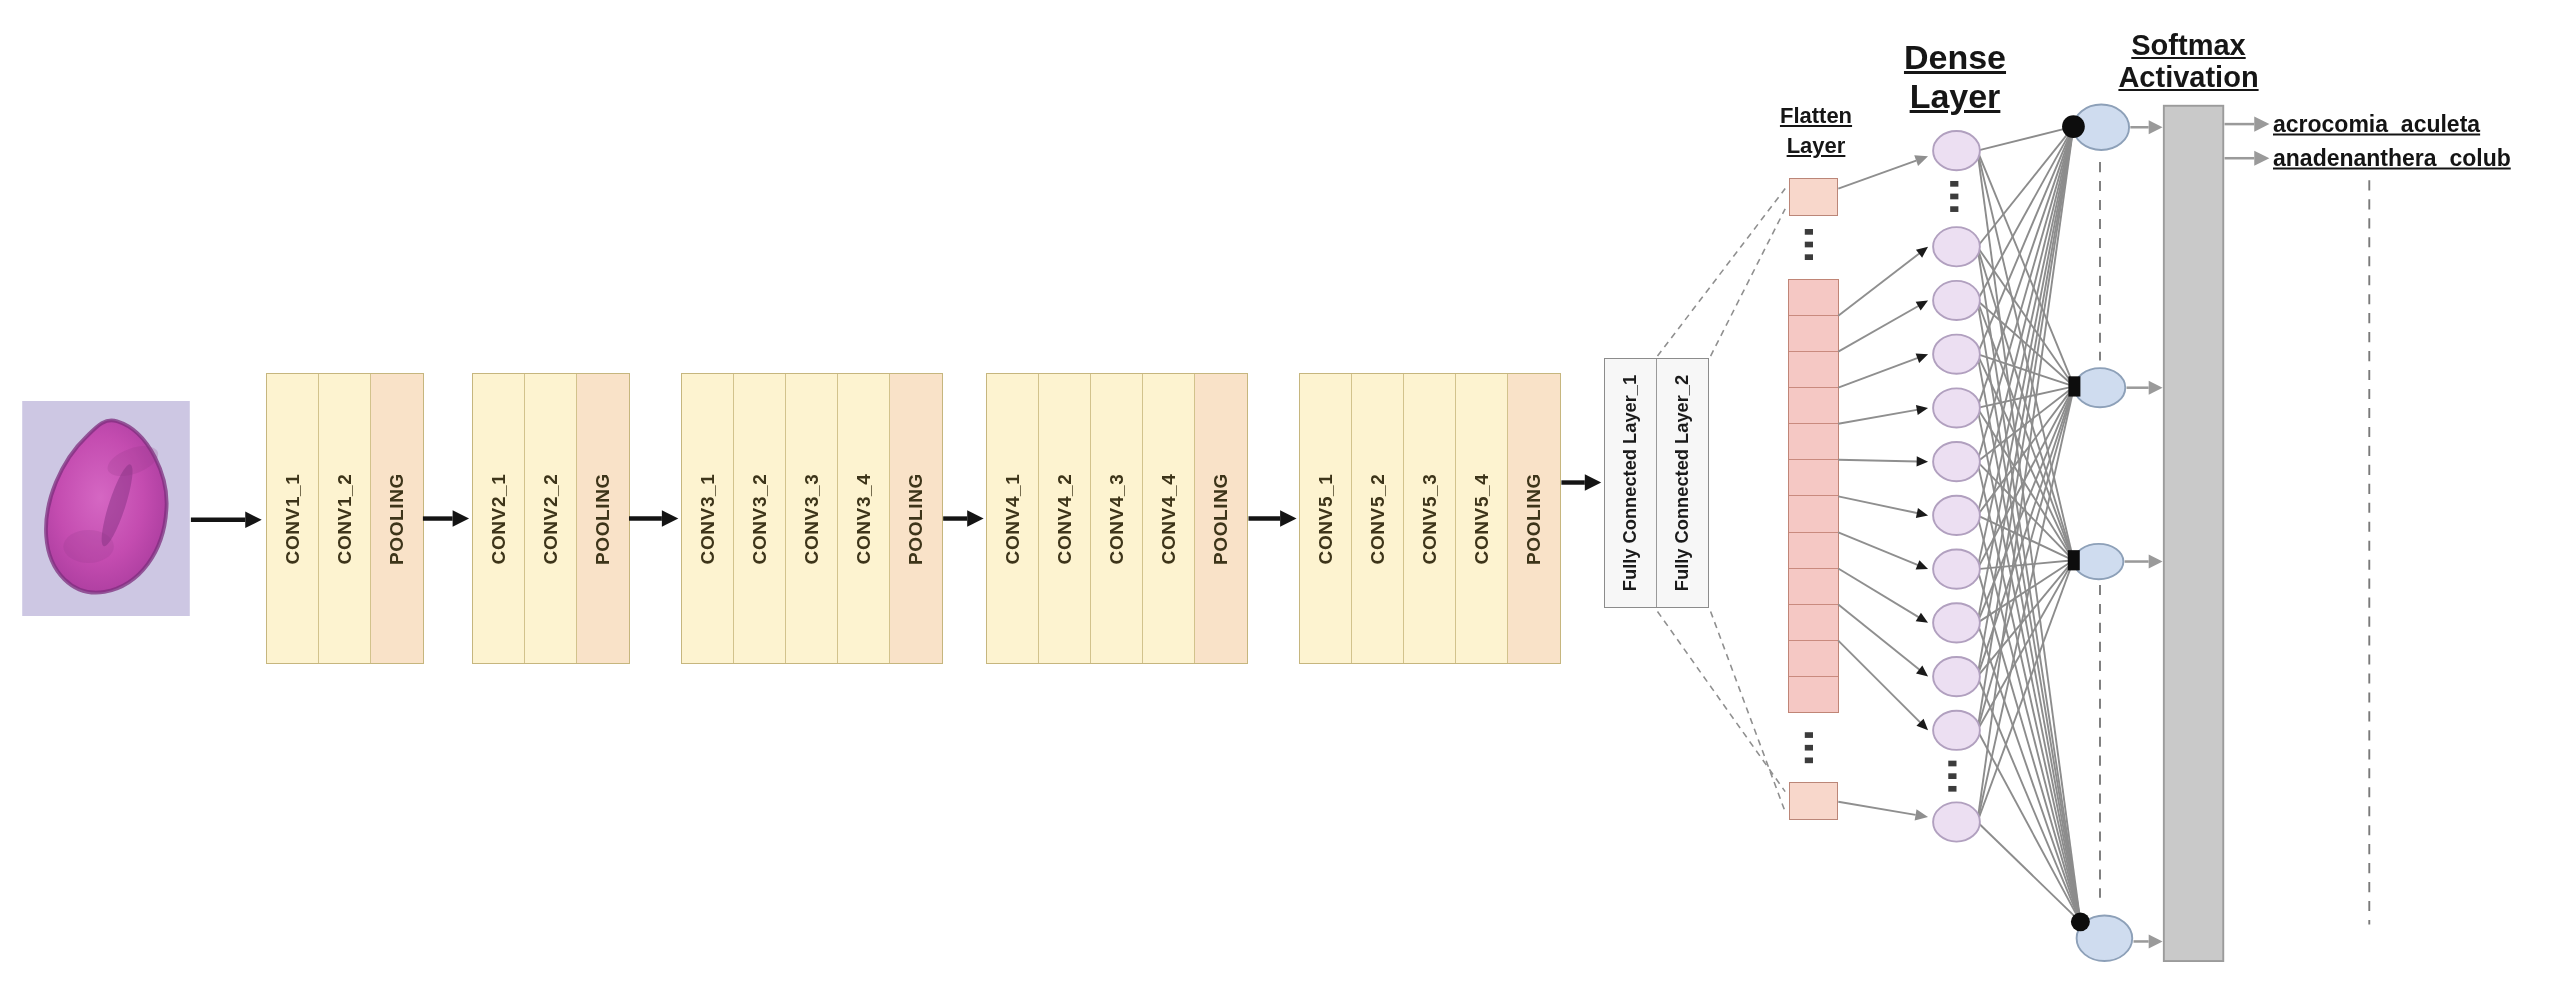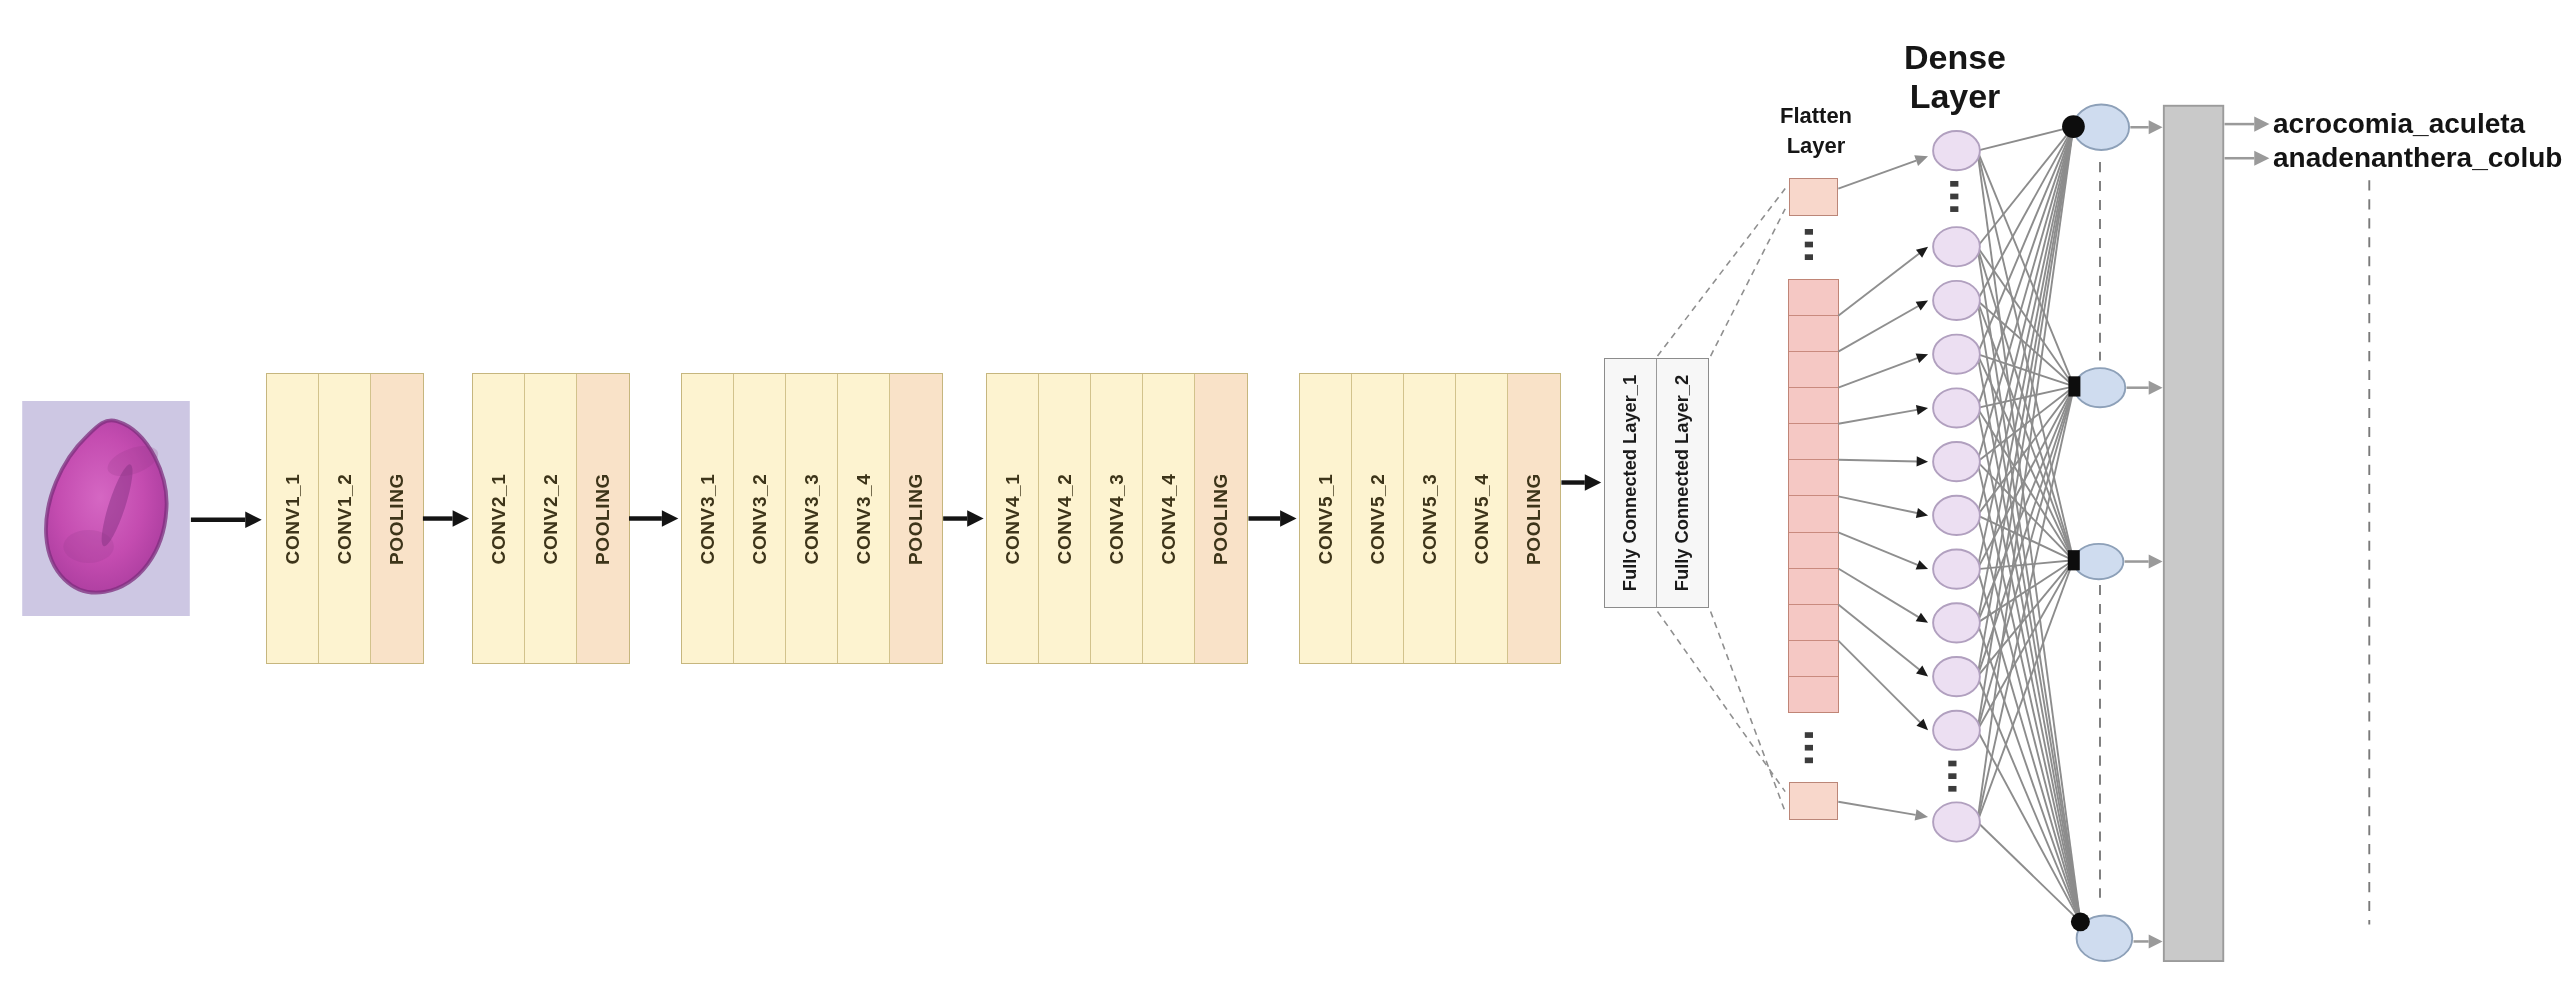--- a/index.html
+++ b/index.html
@@ -1,18 +1,18 @@
 <!DOCTYPE html>
 <html style="font-size:10px"><head>
 <meta charset="utf-8">
 <style>
   html,body{margin:0;padding:0;background:#ffffff;}
   #canvas{position:relative;width:2576px;height:984px;background:#ffffff;
           font-family:"Liberation Sans",sans-serif;overflow:hidden;}
-  .hdr{position:absolute;text-align:center;font-weight:bold;color:#161616;}
+  .hdr{position:absolute;text-align:center;font-weight:bold;color:#161616;text-decoration:underline;}
   .hdr span{display:block;}
   .hdr-flatten{left:1721px;top:101px;width:190px;font-size:22px;line-height:30px;}
   .hdr-dense{left:1860px;top:38px;width:190px;font-size:34px;line-height:39px;}
   .hdr-softmax{left:2078px;top:29px;width:221px;font-size:29px;line-height:32px;}
   .block{position:absolute;top:373px;height:291px;display:flex;flex-direction:row;
          border:1.3px solid #c6b67e;box-sizing:border-box;}
   .col{position:relative;width:52px;height:100%;background:#fdf3d0;border-right:1.3px solid #d2c28c;box-sizing:border-box;}
   .col:last-child{border-right:none;}
   .col.pool{background:#f9e2c8;}
   .vlabel{position:absolute;top:50%;left:50%;transform:translate(-50%,-50%) rotate(-90deg);
@@ -23,21 +23,21 @@
   .fccol:last-child{border-right:none;}
   .fclabel{position:absolute;top:50%;left:50%;transform:translate(-50%,-50%) rotate(-90deg);
            white-space:nowrap;font-weight:bold;font-size:18.3px;color:#1a1a1a;}
   .flat-single{position:absolute;left:1789px;width:49px;height:38px;background:#f8d7cb;
                border:1.3px solid #bb8678;box-sizing:border-box;}
   .flat-stack{position:absolute;left:1788px;top:279px;width:51px;height:434px;
               border:1.3px solid #c08576;box-sizing:border-box;display:flex;flex-direction:column;}
   .flat-cell{flex:1;background:#f5c8c4;border-top:1.3px solid #c98a7e;box-sizing:border-box;}
   .flat-cell:first-child{border-top:none;}
   .outlabel{position:absolute;left:2273px;transform:translateY(-50%);font-weight:bold;
-            font-size:28px;color:#141414;white-space:nowrap;}
+            font-size:23px;color:#141414;white-space:nowrap;text-decoration:underline;}
   .pollen{position:absolute;left:22px;top:401px;width:168px;height:215px;}
   #netsvg{position:absolute;left:0;top:0;pointer-events:none;}
 </style>
 </head>
 <body>
 
 <div id="canvas">
 
   <div class="pollen">
     <svg width="168" height="215" viewBox="0 0 265 340">
@@ -56,20 +56,24 @@
     </svg>
   </div>
 
   <div class="hdr hdr-flatten">
     <span>Flatten</span>
     <span>Layer</span>
   </div>
   <div class="hdr hdr-dense">
     <span>Dense</span>
     <span>Layer</span>
+  </div>
+  <div class="hdr hdr-softmax">
+    <span>Softmax</span>
+    <span>Activation</span>
   </div>
 
   <div id="blocks-root">
       <div class="block" style="left: 266px;">
         <div class="col">
           <span class="vlabel">CONV1_1</span>
         </div>
         <div class="col">
           <span class="vlabel">CONV1_2</span>
         </div>

